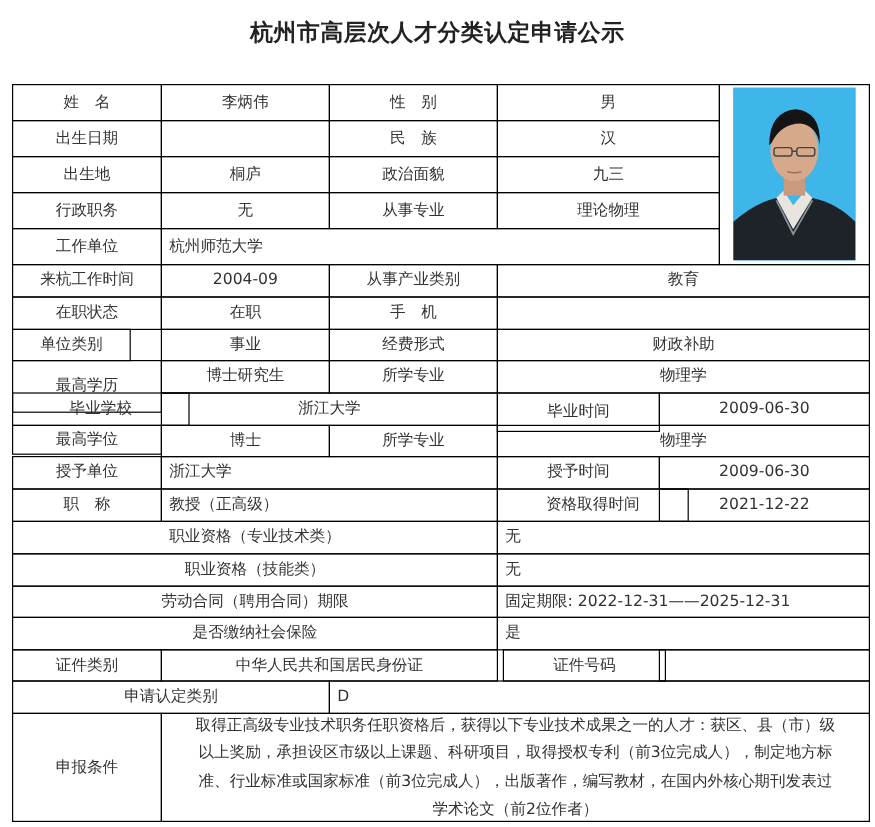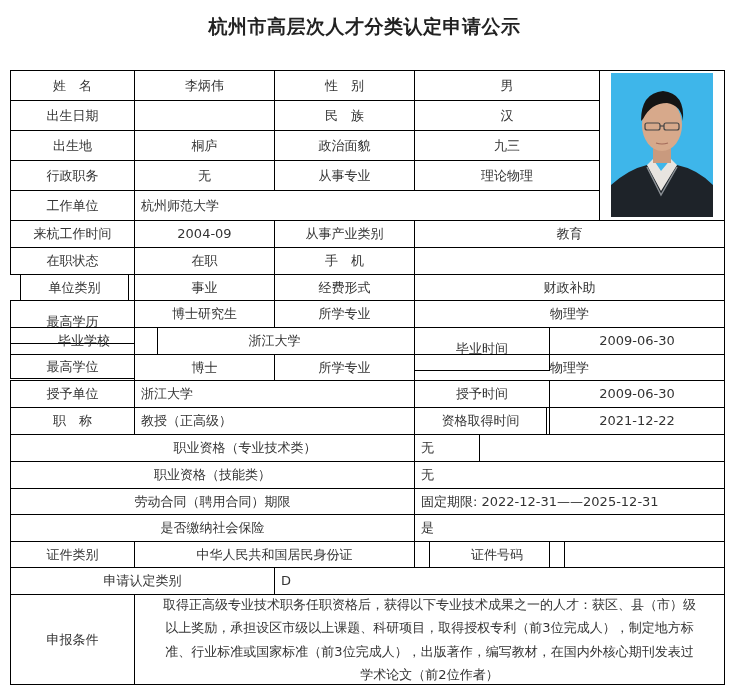--- a/index.html
+++ b/index.html
@@ -65,65 +65,65 @@
   <div class="c" style="left:11px;top:221px;width:125px;height:28px">来杭工作时间</div>
   <div class="c" style="left:135px;top:221px;width:141px;height:28px">2004-09</div>
   <div class="c" style="left:275px;top:221px;width:141px;height:28px">从事产业类别</div>
   <div class="c" style="left:415px;top:221px;width:311px;height:28px">教育</div>
 
   <div class="c" style="left:11px;top:248px;width:125px;height:28px">在职状态</div>
   <div class="c" style="left:135px;top:248px;width:141px;height:28px">在职</div>
   <div class="c" style="left:275px;top:248px;width:141px;height:28px">手　机</div>
   <div class="c" style="left:415px;top:248px;width:311px;height:28px"></div>
 
-  <div class="c" style="left:21px;top:275px;width:109px;height:27px">单位类别</div>
+  <div class="c" style="left:11px;top:275px;width:99px;height:27px">单位类别</div>
   <div class="c" style="left:135px;top:275px;width:141px;height:27px">事业</div>
   <div class="c" style="left:275px;top:275px;width:141px;height:27px">经费形式</div>
   <div class="c" style="left:415px;top:275px;width:311px;height:27px">财政补助</div>
 
   <div class="c" style="left:11px;top:301px;width:125px;height:44px">最高学历</div>
   <div class="c" style="left:135px;top:301px;width:141px;height:28px">博士研究生</div>
   <div class="c" style="left:275px;top:301px;width:141px;height:28px">所学专业</div>
   <div class="c" style="left:415px;top:301px;width:311px;height:28px">物理学</div>
 
   <div class="c" style="left:11px;top:328px;width:148px;height:28px">毕业学校</div>
   <div class="c" style="left:135px;top:328px;width:281px;height:28px">浙江大学</div>
-  <div class="c" style="left:415px;top:328px;width:136px;height:44px">毕业时间</div>
+  <div class="c" style="left:415px;top:328px;width:136px;height:33px">毕业时间</div>
   <div class="c" style="left:550px;top:328px;width:176px;height:28px">2009-06-30</div>
 
   <div class="c" style="left:11px;top:355px;width:125px;height:25px">最高学位</div>
   <div class="c" style="left:135px;top:355px;width:141px;height:27px">博士</div>
   <div class="c" style="left:275px;top:355px;width:141px;height:27px">所学专业</div>
   <div class="c" style="left:415px;top:355px;width:311px;height:27px">物理学</div>
 
   <div class="c" style="left:11px;top:381px;width:125px;height:28px">授予单位</div>
   <div class="c left" style="left:135px;top:381px;width:281px;height:28px">浙江大学</div>
   <div class="c" style="left:415px;top:381px;width:136px;height:28px">授予时间</div>
   <div class="c" style="left:550px;top:381px;width:176px;height:28px">2009-06-30</div>
 
   <div class="c" style="left:11px;top:408px;width:125px;height:28px">职　称</div>
   <div class="c left" style="left:135px;top:408px;width:281px;height:28px">教授（正高级）</div>
-  <div class="c" style="left:415px;top:408px;width:133px;height:28px">资格取得时间</div>
+  <div class="c" style="left:415px;top:408px;width:160px;height:28px">资格取得时间</div>
   <div class="c" style="left:550px;top:408px;width:176px;height:28px">2021-12-22</div>
 
-  <div class="c" style="left:11px;top:435px;width:470px;height:28px">职业资格（专业技术类）</div>
+  <div class="c" style="left:11px;top:435px;width:405px;height:28px">职业资格（专业技术类）</div>
   <div class="c left" style="left:415px;top:435px;width:311px;height:28px">无</div>
 
   <div class="c" style="left:11px;top:462px;width:405px;height:28px">职业资格（技能类）</div>
   <div class="c left" style="left:415px;top:462px;width:311px;height:28px">无</div>
 
   <div class="c" style="left:11px;top:489px;width:405px;height:27px">劳动合同（聘用合同）期限</div>
   <div class="c left" style="left:415px;top:489px;width:311px;height:27px">固定期限: 2022-12-31——2025-12-31</div>
 
   <div class="c" style="left:11px;top:515px;width:405px;height:28px">是否缴纳社会保险</div>
   <div class="c left" style="left:415px;top:515px;width:311px;height:28px">是</div>
 
   <div class="c" style="left:11px;top:542px;width:125px;height:27px">证件类别</div>
   <div class="c" style="left:135px;top:542px;width:281px;height:27px">中华人民共和国居民身份证</div>
-  <div class="c" style="left:430px;top:542px;width:136px;height:27px">证件号码</div>
+  <div class="c" style="left:420px;top:542px;width:136px;height:27px">证件号码</div>
   <div class="c" style="left:550px;top:542px;width:176px;height:27px"></div>
 
   <div class="c" style="left:11px;top:568px;width:265px;height:28px">申请认定类别</div>
   <div class="c left" style="left:275px;top:568px;width:451px;height:28px">D</div>
 
   <div class="c" style="left:11px;top:595px;width:125px;height:91px">申报条件</div>
   <div class="c multi" style="left:135px;top:595px;width:591px;height:91px">取得正高级专业技术职务任职资格后，获得以下专业技术成果之一的人才：获区、县（市）级以上奖励，承担设区市级以上课题、科研项目，取得授权专利（前3位完成人），制定地方标准、行业标准或国家标准（前3位完成人），出版著作，编写教材，在国内外核心期刊发表过学术论文（前2位作者）</div>
 </div>
 
 </body></html>

